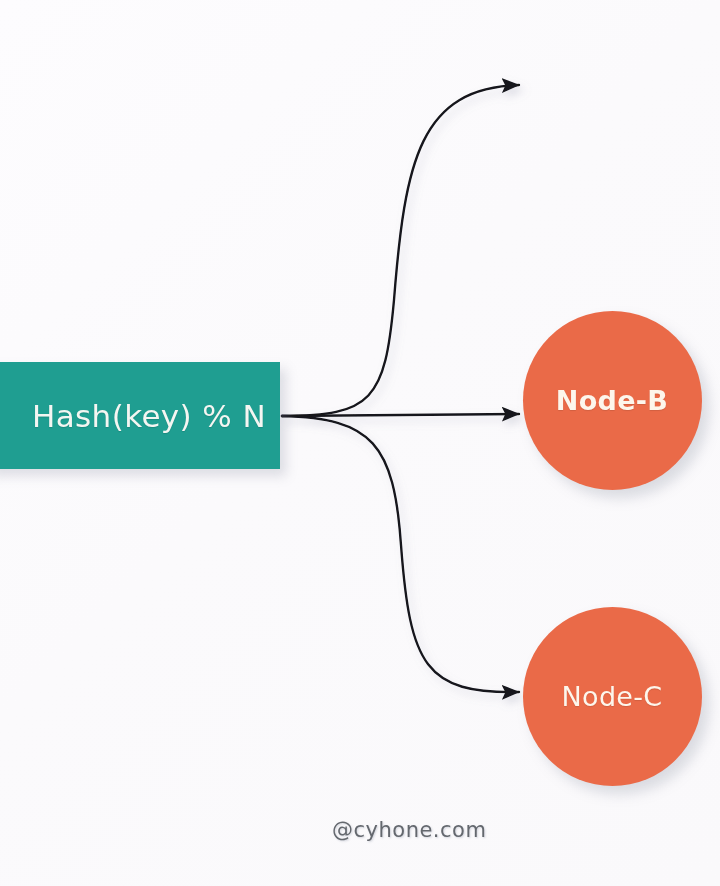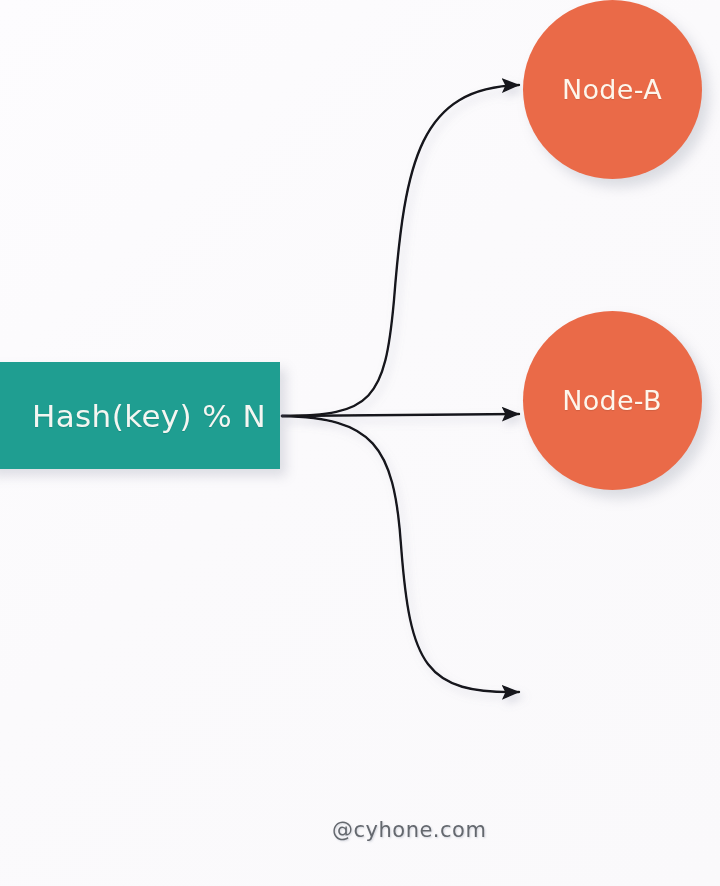--- a/index.html
+++ b/index.html
@@ -94,24 +94,24 @@
       <path id="path-a" fill="none" stroke="#16161a" stroke-width="2.4" stroke-linecap="round" marker-end="url(#arrowhead)" d="M 282 416 C 372 416 385 400 394 300 C 405 160 420 88 519 85"></path>
       <path id="path-b" fill="none" stroke="#16161a" stroke-width="2.4" stroke-linecap="round" marker-end="url(#arrowhead)" d="M 282 416 L 519 414"></path>
       <path id="path-c" fill="none" stroke="#16161a" stroke-width="2.4" stroke-linecap="round" marker-end="url(#arrowhead)" d="M 282 416 C 372 418 394 444 401 545 C 410 665 425 694 519 692"></path>
     </g>
   </svg>
 
   <div class="hash-box" id="hash-box" style="left: -14px; top: 362px; width: 294px; height: 107px; background: rgb(31, 158, 145);">
     <span class="hash-box-label" style="color: rgb(244, 246, 242); margin-left: 32px;">Hash(key) % N</span>
   </div>
 
-  <div class="node-circle" id="node-0" style="left: 522.5px; top: -0.5px; width: 179px; height: 179px; background: rgb(234, 106, 72);">
-    <span class="node-label" style="color: rgb(253, 246, 236);">Node-A</span>
+
+  <div class="node-circle" id="node-1" style="left: 522.5px; top: 310.5px; width: 179px; height: 179px; background: rgb(234, 106, 72);">
+    <span class="node-label" style="color: rgb(253, 246, 236); font-weight: bold;">Node-B</span>
   </div>
 
-  <div class="node-circle" id="node-1" style="left: 522.5px; top: 310.5px; width: 179px; height: 179px; background: rgb(234, 106, 72);">
-    <span class="node-label" style="color: rgb(253, 246, 236);">Node-B</span>
+  <div class="node-circle" id="node-2" style="left: 522.5px; top: 606.5px; width: 179px; height: 179px; background: rgb(234, 106, 72);">
+    <span class="node-label" style="color: rgb(253, 246, 236);">Node-C</span>
   </div>
-
 
   <div class="watermark" id="watermark" style="left: 332px; top: 818px;">@cyhone.com</div>
 
 </div>
 
 </body></html>

